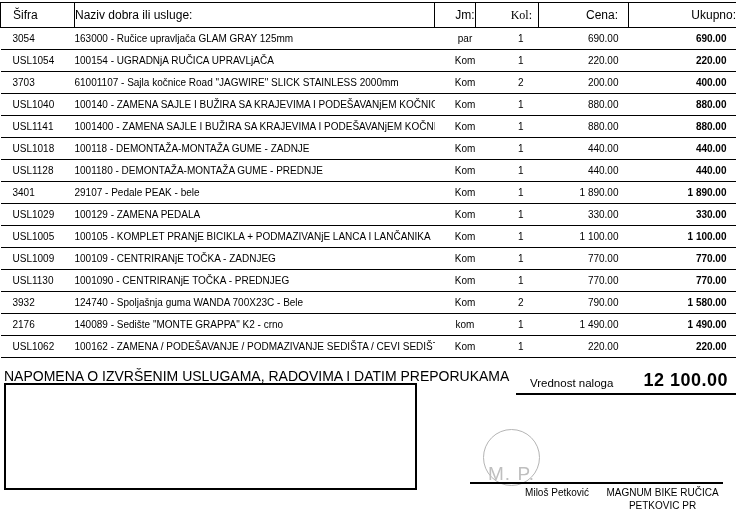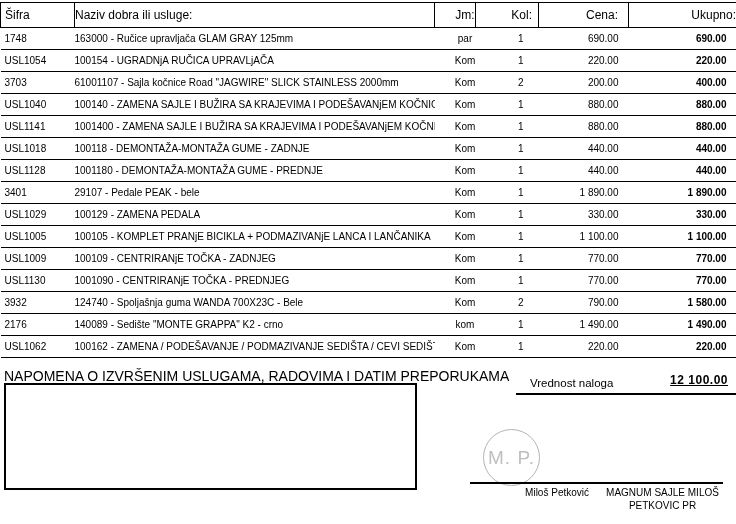--- a/index.html
+++ b/index.html
@@ -39,23 +39,23 @@
     border-bottom: 1px solid #000;
     height: 22px;
     font-size: 10px;
     white-space: nowrap;
     overflow: hidden;
     vertical-align: middle;
   }
   .al { text-align: left; }
   .ac { text-align: center; padding-left: 20px; }
   .ar { text-align: right; }
-  .pl4  { padding-left: 4px; }
+  .pl4  { padding-left: 12px; }
   .pl9  { padding-left: 0; }
-  .pr6  { padding-right: 6px; }
+  .pr6  { padding-right: 6px; font-family: Liberation Serif, serif; }
   .pr8  { padding-right: 0; }
   .pr10 { padding-right: 10px; }
   .pr15 { padding-right: 15px; }
   td.bold { font-weight: bold; }
 
   
   .napomena-label {
     position: absolute; left: 4px; top: 366px;
     font-size: 14px; white-space: nowrap;
   }
@@ -66,27 +66,27 @@
     background: #fff;
   }
   .total-line {
     position: absolute; left: 516px; top: 365px;
     width: 220px; height: 28px;
     border-bottom: 2px solid #000;
     display: flex; justify-content: space-between; align-items: center;
     padding: 0 8px 0 14px;
   }
   .total-label { font-size: 11.5px; align-self: center; padding-top: 6px; }
-  .total-value { font-size: 12px; font-weight: bold; letter-spacing: 0.5px; text-decoration: underline; }
+  .total-value { font-size: 18px; font-weight: bold; letter-spacing: 0.5px; }
 
   .stamp {
     position: absolute; left: 483px; top: 427px;
     width: 57px; height: 57px;
     border: 1px solid #b5b5b5; border-radius: 50%;
-    display: flex; align-items: center; justify-content: center;
+    display: flex; align-items: flex-end; justify-content: center;
     font-size: 19px; color: #bfbfbf; letter-spacing: 1px;
     background: transparent;
   }
   .sig-block { position: absolute; left: 470px; top: 468px; width: 253px; }
   .sig-line { height: 14px; border-bottom: 2px solid #000; }
   .sig-names {
     display: flex; justify-content: flex-end; align-items: flex-start;
     gap: 13px; padding-top: 3px; font-size: 10px;
   }
   .sig-company { width: 121px; text-align: center; line-height: 1.25; }
@@ -110,21 +110,21 @@
         <th class="al pl4">Šifra</th>
         <th class="al pl9">Naziv dobra ili usluge:</th>
         <th class="ac">Jm:</th>
         <th class="ar pr6">Kol:</th>
         <th class="ar pr10">Cena:</th>
         <th class="ar pr8">Ukupno:</th>
       </tr>
     </thead>
     <tbody id="rows">
         <tr>
-          <td class="al pl4">1748</td>
+          <td class="al pl4">3054</td>
           <td class="al pl9">163000 - Ručice upravljača GLAM GRAY 125mm</td>
           <td class="ac">par</td>
           <td class="ar pr15">1</td>
           <td class="ar pr10">690.00</td>
           <td class="ar pr10 bold">690.00</td>
         </tr>
         <tr>
           <td class="al pl4">USL1054</td>
           <td class="al pl9">100154 - UGRADNjA RUČICA UPRAVLjAČA</td>
           <td class="ac">Kom</td>
@@ -248,17 +248,17 @@
   </div>
 
   <div class="stamp">
     <span>M. P.</span>
   </div>
 
   <div class="sig-block">
     <div class="sig-line"></div>
     <div class="sig-names">
       <span>Miloš Petković</span>
-      <span class="sig-company">MAGNUM SAJLE MILOŠ PETKOVIC PR</span>
+      <span class="sig-company">MAGNUM BIKE RUČICA PETKOVIC PR</span>
     </div>
   </div>
 
 </div>
 
 </body></html>

